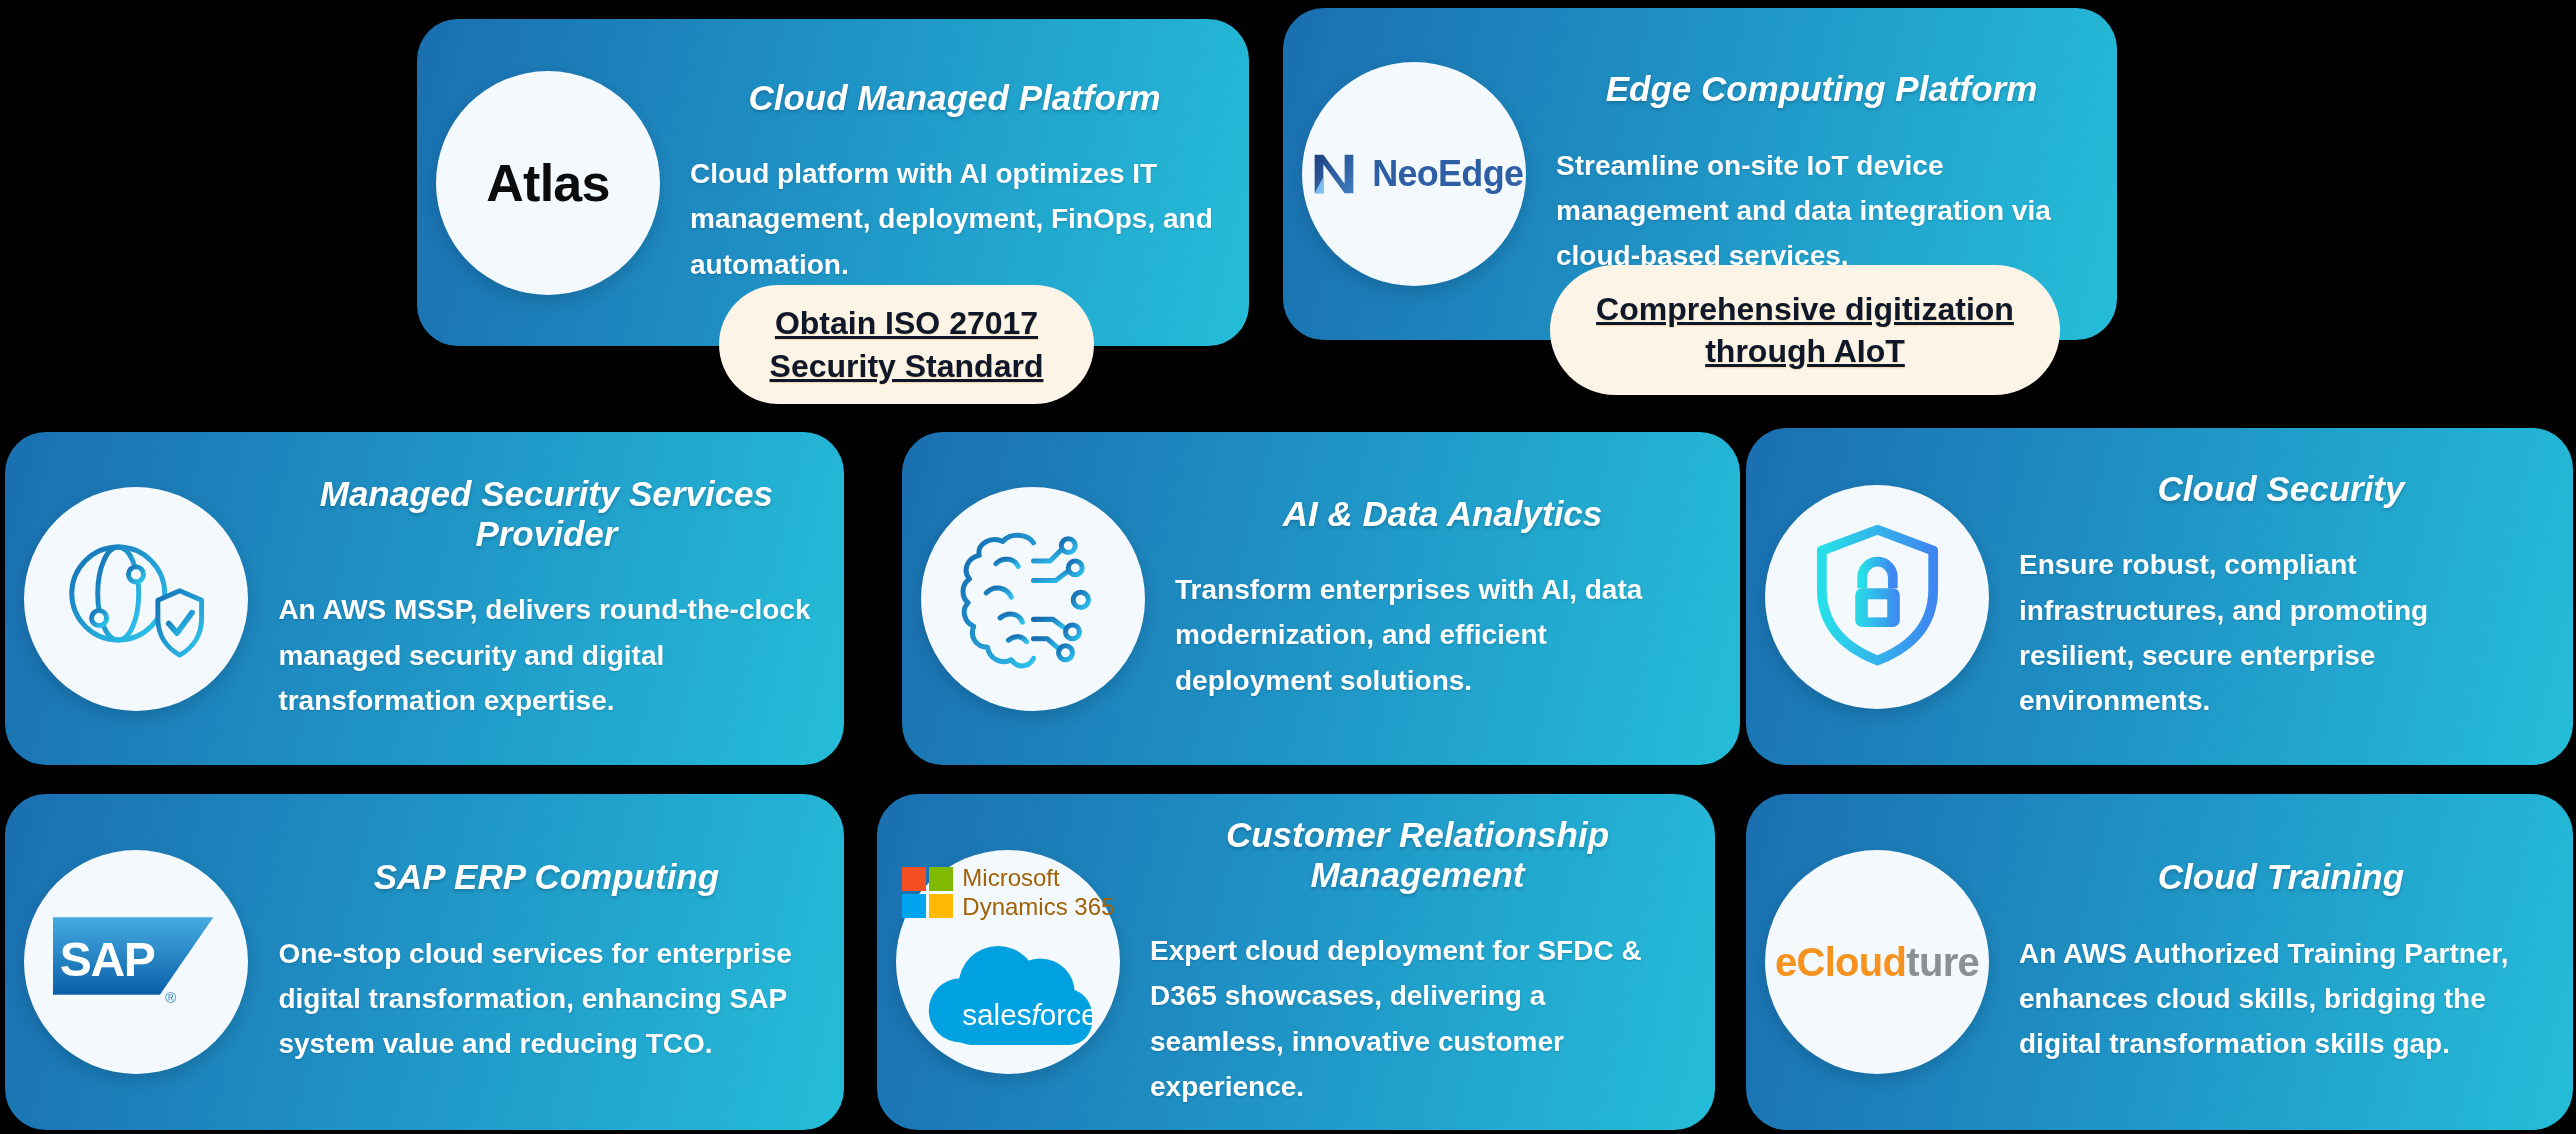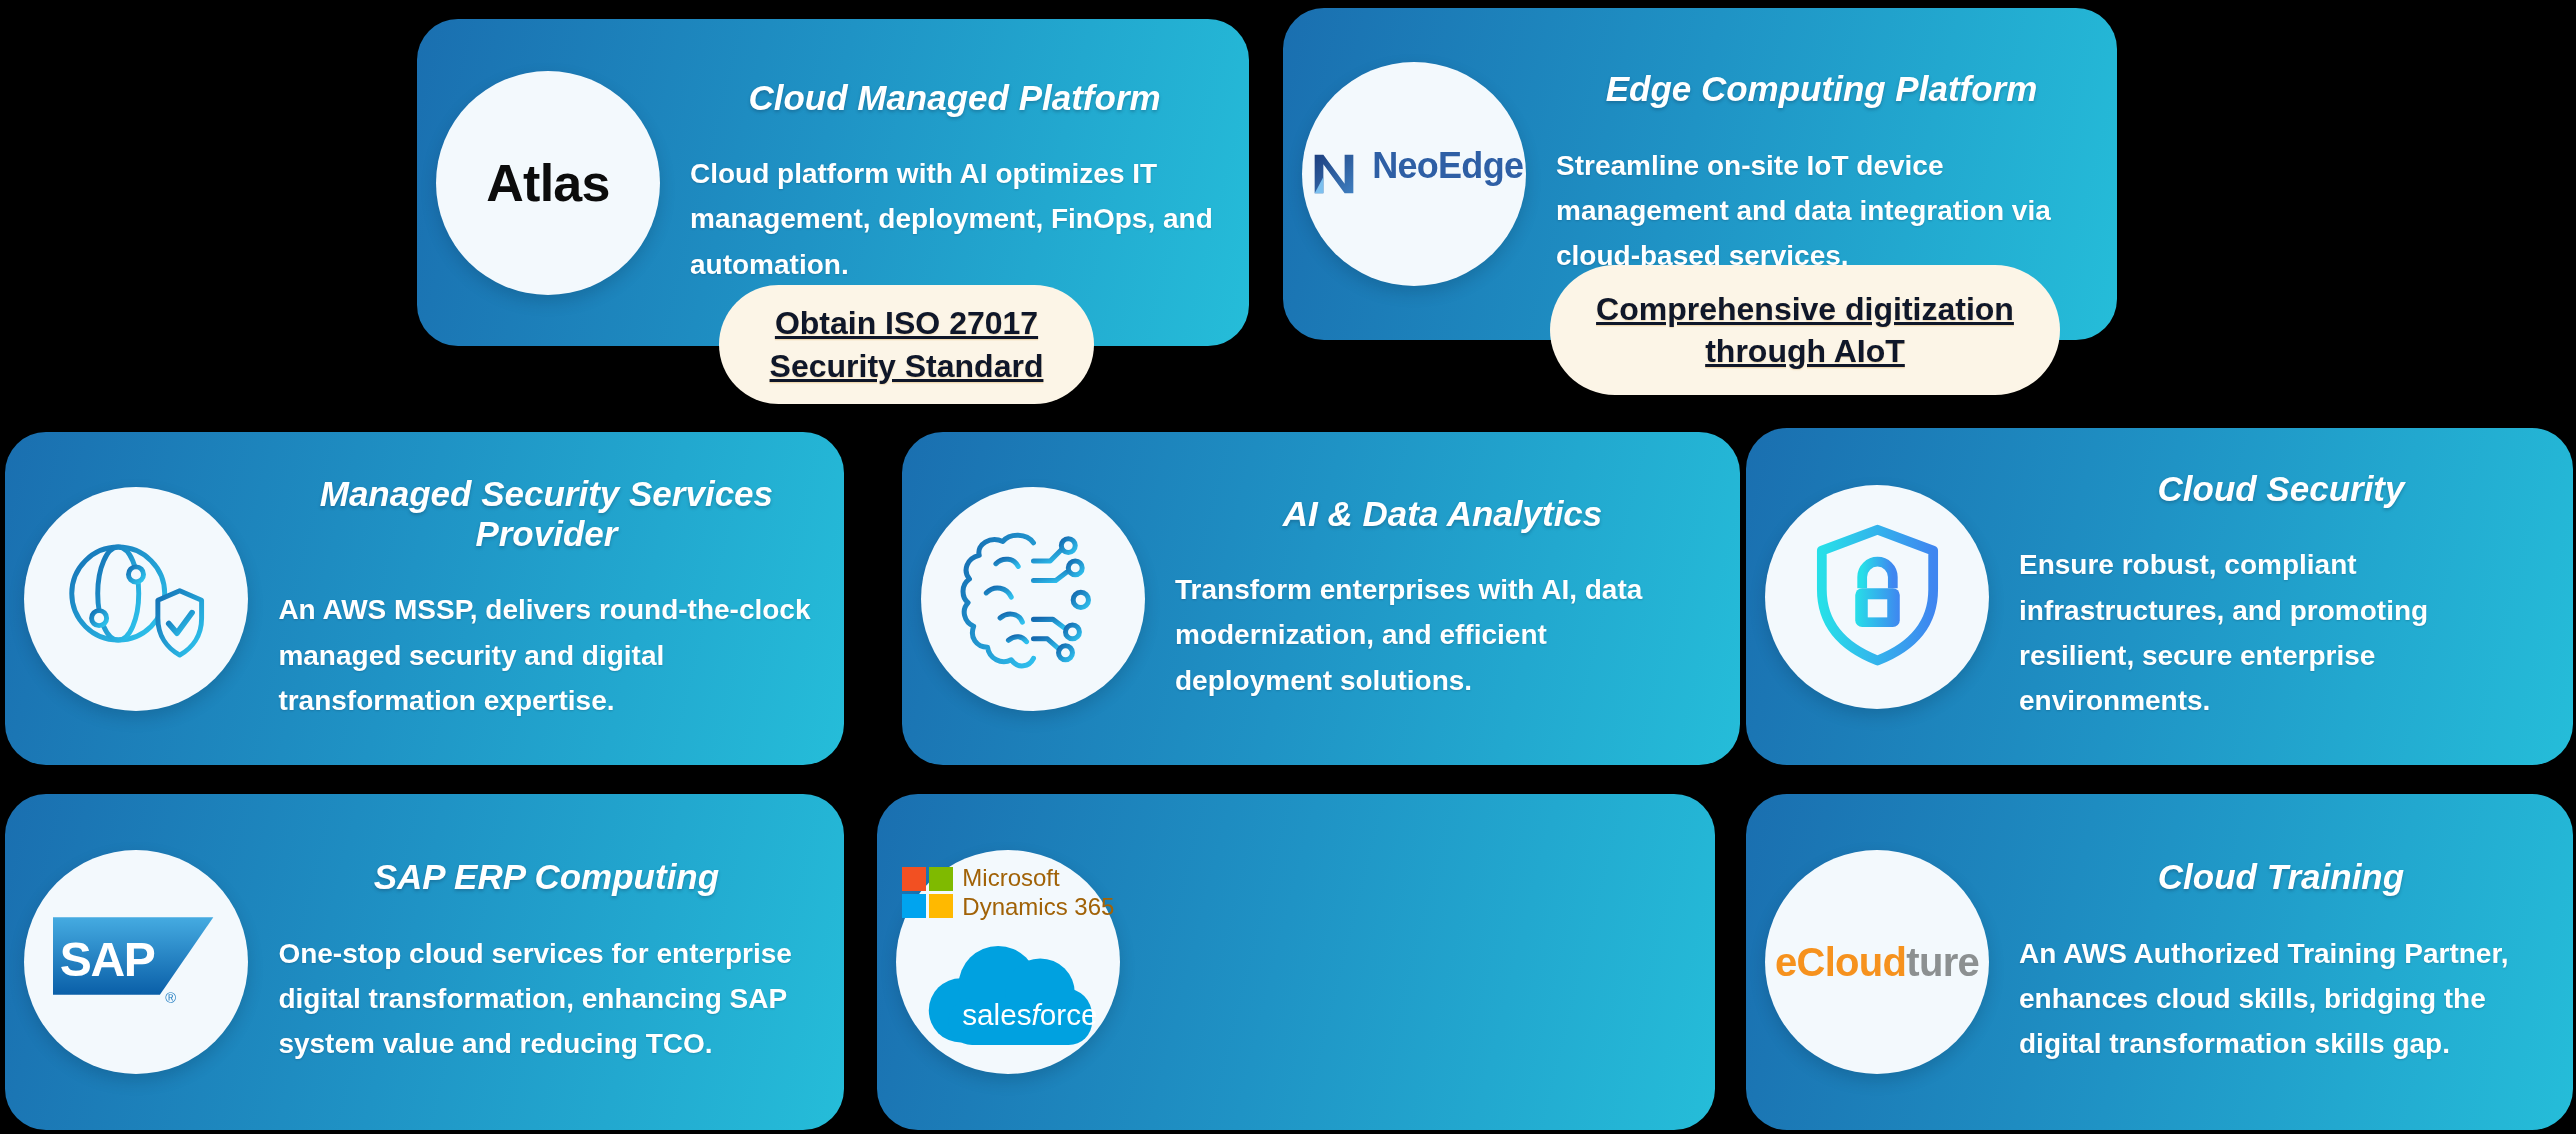--- a/index.html
+++ b/index.html
@@ -33,21 +33,21 @@
   .badge{
     position:absolute;z-index:5;background:#fcf5e7;border-radius:67px;
     display:flex;align-items:center;justify-content:center;text-align:center;
     color:#0f172a;font-size:32px;font-weight:700;line-height:1.32;
     padding:0 31px;box-sizing:border-box;
     text-shadow:0 1.3px 1.3px rgba(205,130,20,.25);
     text-decoration:underline;
   }
   
   .atlas-text{font-size:52px;font-weight:700;color:#0c0c0c;letter-spacing:-0.7px;}
-  .neoedge{display:flex;gap:9.4px;}
+  .neoedge{display:flex;align-items:center;gap:9.4px;}
   .neoedge-text{font-size:36px;font-weight:600;color:#2e5fa5;letter-spacing:-0.7px;}
   .msdyn{display:flex;align-items:center;gap:9.4px;}
   .ms-squares{display:grid;grid-template-columns:24px 24px;grid-template-rows:24px 24px;gap:3.3px;}
   .ms-squares span{display:block;width:24px;height:24px;}
   .ms-sq-1{background:#f25022;} .ms-sq-2{background:#7fba00;}
   .ms-sq-3{background:#00a4ef;} .ms-sq-4{background:#ffb900;}
   .ms-text{color:#a16207;font-size:24px;line-height:1.18;font-weight:400;text-align:left;}
   .crm-stack{display:flex;flex-direction:column;align-items:center;gap:14.7px;}
   .ecloudture{font-size:40px;font-weight:700;letter-spacing:-0.7px;}
   .ec-orange{color:#f6921e;} .ec-gray{color:#8c9091;}
@@ -217,20 +217,24 @@
             <circle cx="42" cy="60" r="26"></circle>
             <circle cx="72" cy="40" r="32"></circle>
             <circle cx="106" cy="46" r="28"></circle>
             <circle cx="126" cy="64" r="22"></circle>
             <rect x="32" y="50" width="116" height="38" rx="19"></rect>
           </g>
           <text x="43" y="72" font-size="24" fill="#ffffff" font-family="Liberation Sans, DejaVu Sans, sans-serif"><tspan>sales</tspan><tspan font-style="italic">f</tspan><tspan>orce</tspan></text>
         </svg>
       </div>
     </div>
+    <div class="content">
+      <div class="card-title">Customer Relationship Management</div>
+      <div class="card-desc">Expert cloud deployment for SFDC &amp; D365 showcases, delivering a seamless, innovative customer experience.</div>
+    </div>
   </div>
 
   <div class="card" style="left:1746px;top:794px;width:827px;height:336px;">
     <div class="logo-circle">
       <div class="ecloudture"><span class="ec-orange">eCloud</span><span class="ec-gray">ture</span></div>
     </div>
     <div class="content">
       <div class="card-title">Cloud Training</div>
       <div class="card-desc">An AWS Authorized Training Partner, enhances cloud skills, bridging the digital transformation skills gap.</div>
     </div>

